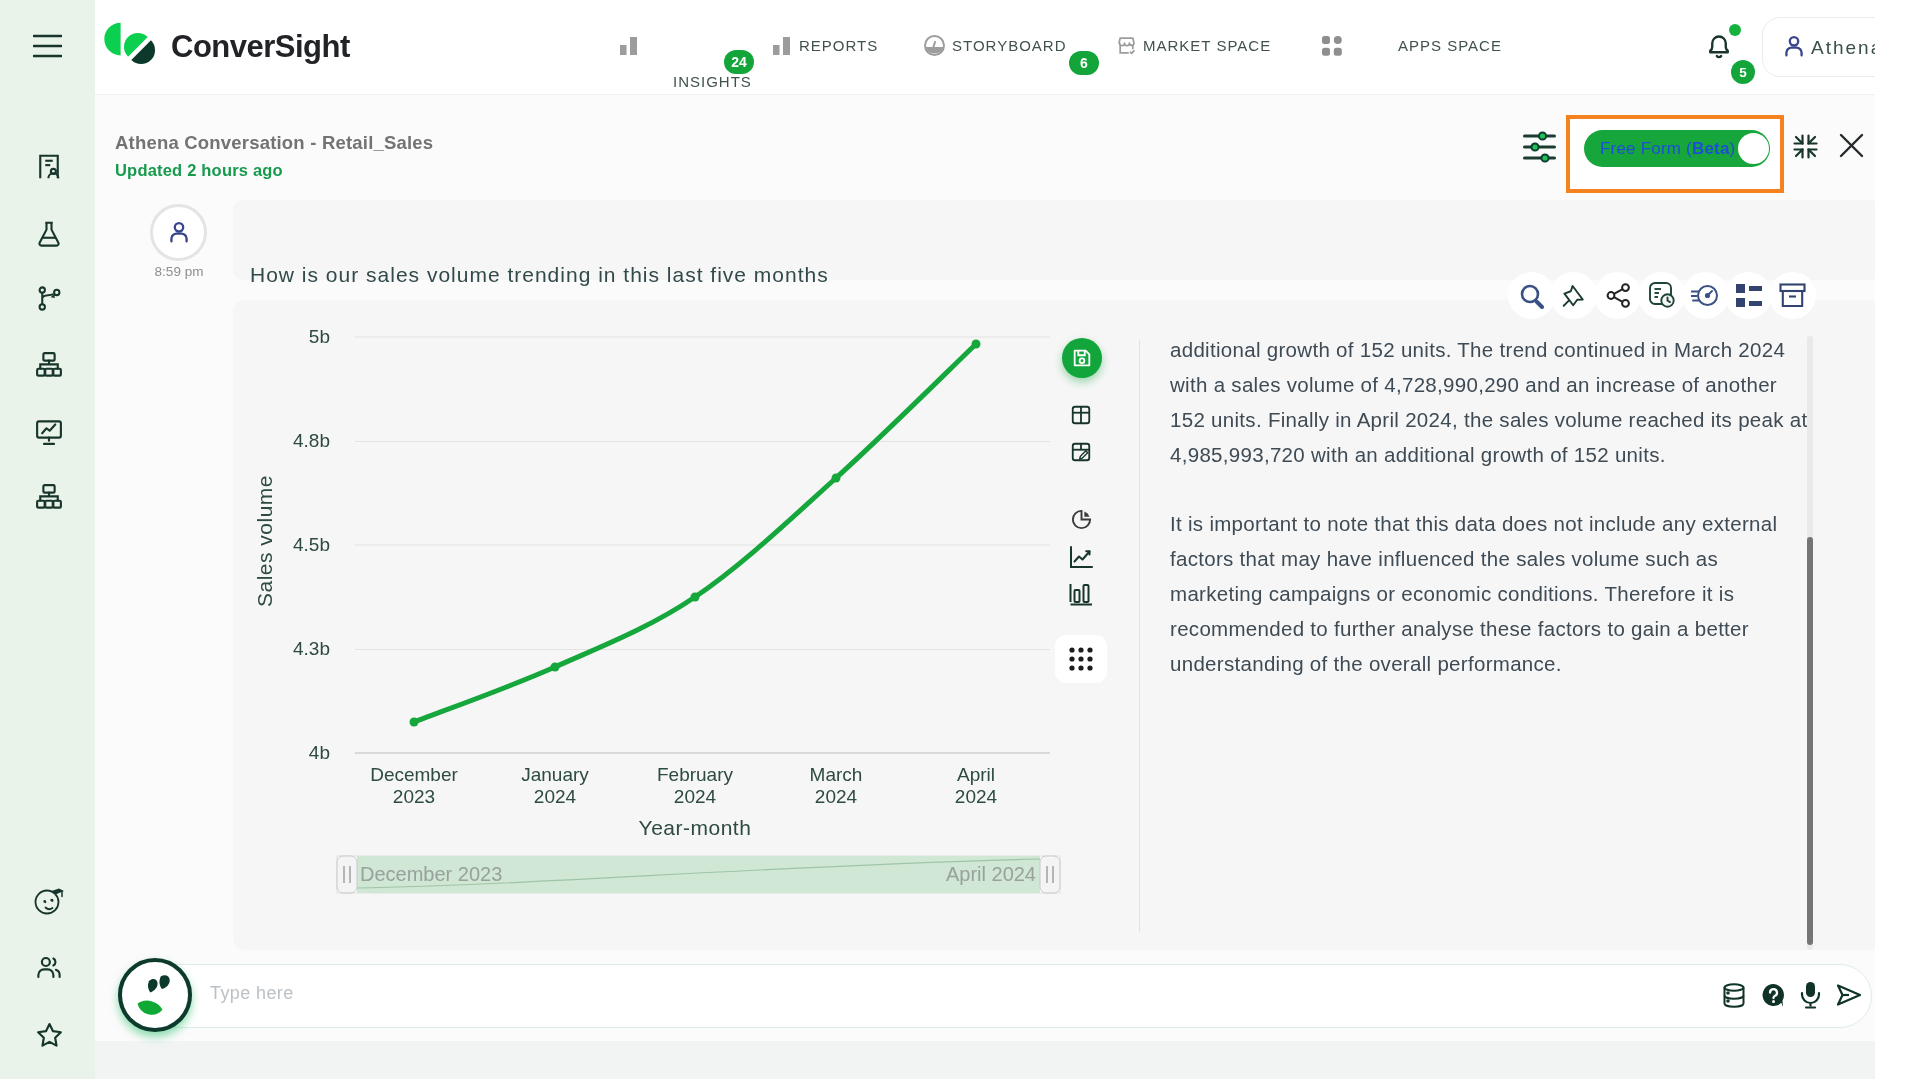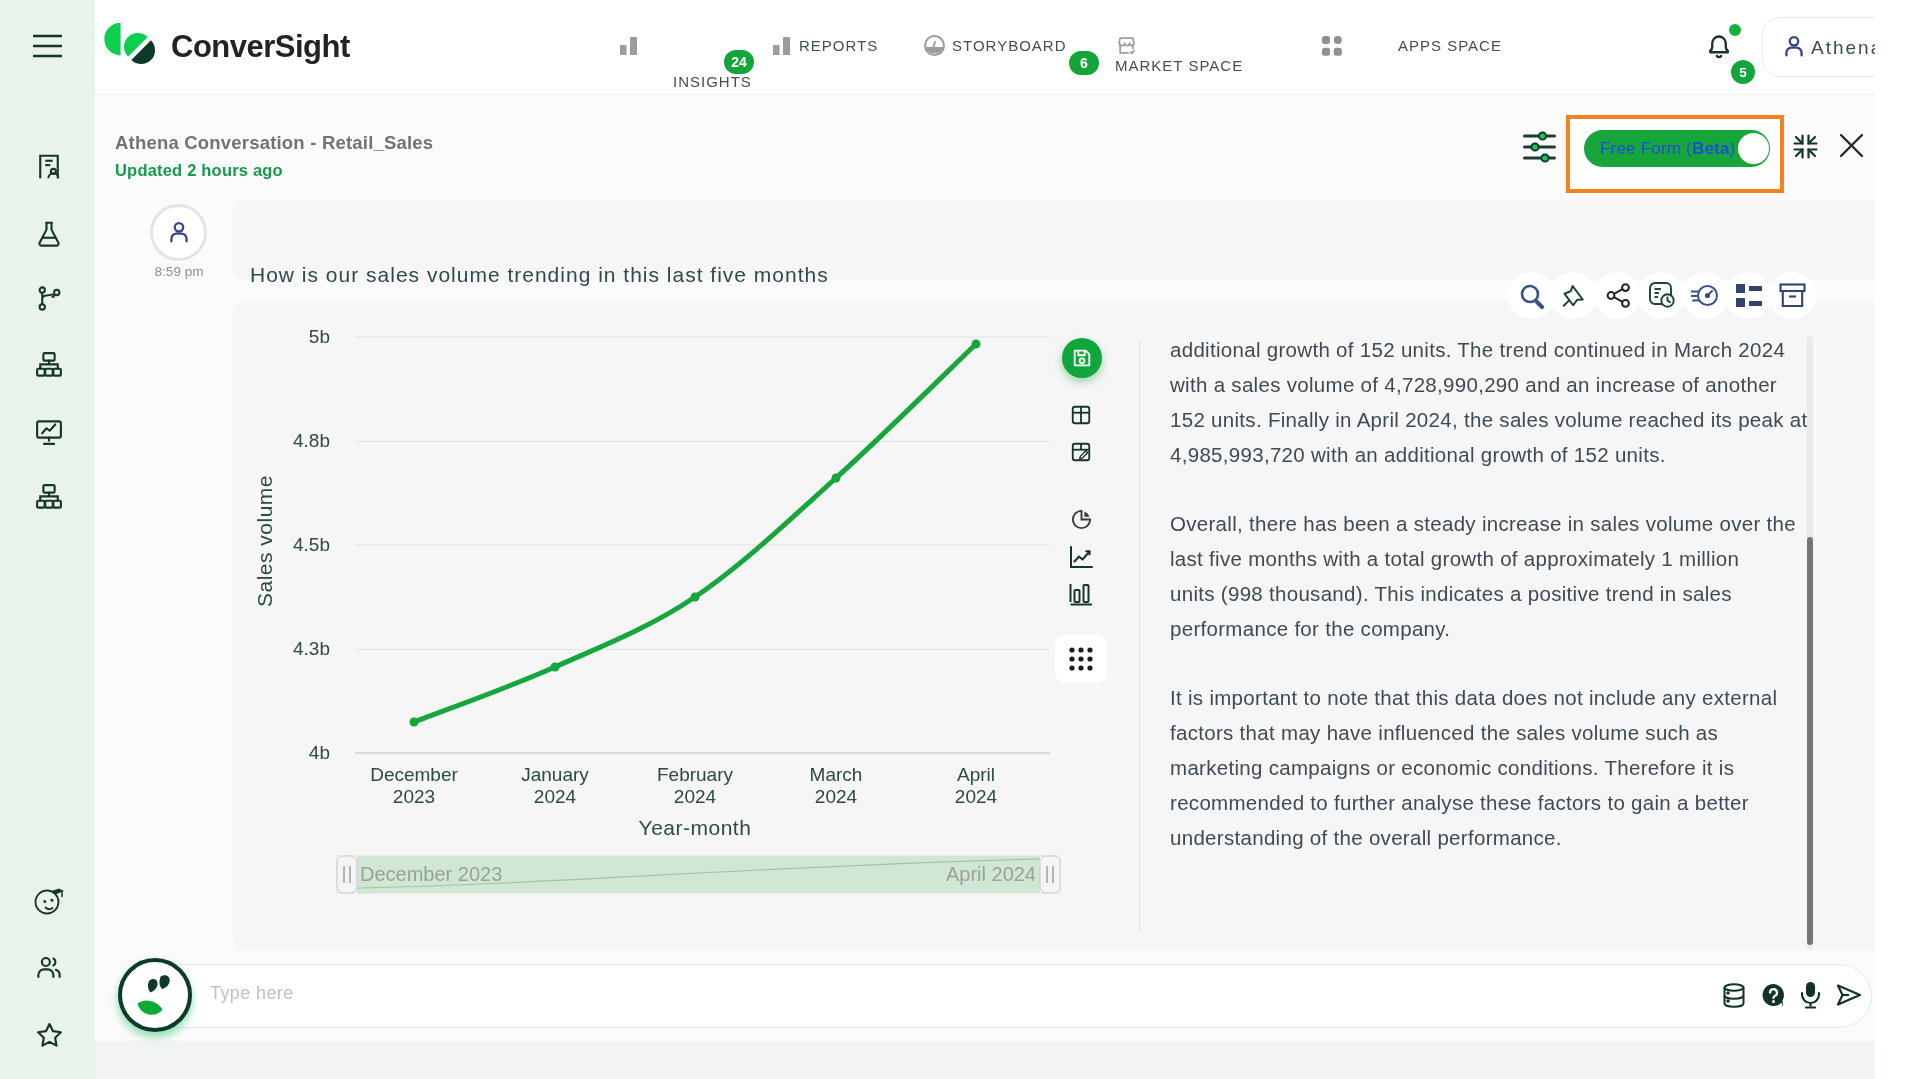--- a/index.html
+++ b/index.html
@@ -46,21 +46,21 @@
     <path d="M1.5 12 a9.5 9.5 0 0 0 18 0 z" fill="#9c9c9c"></path>
     <path d="M9.5 12 l1.5 -5" stroke="#9c9c9c" stroke-width="2" stroke-linecap="round"></path>
   </svg>
   <div class="abs nav" style="left:952px;top:37px;">STORYBOARD</div>
   <div class="abs badge" style="left:1069px;top:51px;">6</div>
   <svg class="abs" style="left:1116px;top:35px;" width="21" height="21" viewBox="0 0 24 24" fill="none" stroke="#9c9c9c" stroke-width="2">
     <path d="M3.5 9 L4.8 3.5 h14.4 L20.5 9 a2.6 2.6 0 0 1 -5.2 .3 a2.8 2.8 0 0 1 -5.6 0 a2.8 2.8 0 0 1 -5.6 0 z" stroke-linejoin="round"></path>
     <path d="M4.8 11.5 V20.5 h9 M19.2 11.5 v4" stroke-linecap="round"></path>
     <path d="M16.5 19.5 l1.4 1.4 l2.6 -2.8" stroke-linecap="round" stroke-linejoin="round"></path>
   </svg>
-  <div class="abs nav" style="left:1115px;top:37px;margin-top:20px;">MARKET SPACE</div>
+  <div class="abs nav" style="left:1143px;top:37px;">MARKET SPACE</div>
   <svg class="abs" style="left:1322px;top:36px;" width="20" height="20" viewBox="0 0 20 20" fill="#8f8f8f">
     <rect x="0" y="0" width="8" height="8" rx="2.5"></rect>
       <circle cx="15.8" cy="4" r="4"></circle>
     <rect x="0" y="11.8" width="8" height="8" rx="2.5"></rect>
       <rect x="11.8" y="11.8" width="8" height="8" rx="2.5"></rect>
   </svg>
   <div class="abs nav" style="left:1398px;top:37px;">APPS SPACE</div>
 
   
   <svg class="abs" style="left:1704px;top:30px;" width="30" height="32" viewBox="0 0 24 24" fill="none" stroke="#17352b" stroke-width="1.9">
@@ -353,21 +353,20 @@
       <circle cx="21" cy="12" r="2.6"></circle>
     <circle cx="3" cy="21" r="2.6"></circle>
       <circle cx="12" cy="21" r="2.6"></circle>
       <circle cx="21" cy="21" r="2.6"></circle>
   </svg>
 
   
   <div class="abs" style="left:1139px;top:340px;width:1px;height:592px;background:#e2e2e2;"></div>
   <div class="abs" id="answer" style="left:1170px;top:332px;width:700px;font-size:20.5px;line-height:35px;color:#3e4a54;letter-spacing:0.3px;">
     <div>additional growth of 152 units. The trend continued in March 2024<br>with a sales volume of 4,728,990,290 and an increase of another<br>152 units. Finally in April 2024, the sales volume reached its peak at<br>4,985,993,720 with an additional growth of 152 units.</div>
-    <div style="margin-top:34px;">Overall, there has been a steady increase in sales volume over the<br>last five months with a total growth of approximately 1 million<br>units (998 thousand). This indicates a positive trend in sales<br>performance for the company.</div>
     <div style="margin-top:34px;">It is important to note that this data does not include any external<br>factors that may have influenced the sales volume such as<br>marketing campaigns or economic conditions. Therefore it is<br>recommended to further analyse these factors to gain a better<br>understanding of the overall performance.</div>
   </div>
 
   
   <div class="abs" style="left:1139px;top:950px;width:741px;height:50px;background:#fbfbfb;"></div>
 
   
   <div class="abs" style="left:1807px;top:336px;width:6px;height:614px;background:#e9e9e9;border-radius:3px;"></div>
   <div class="abs" style="left:1807px;top:537px;width:6px;height:408px;background:#757575;border-radius:3px;"></div>
 

